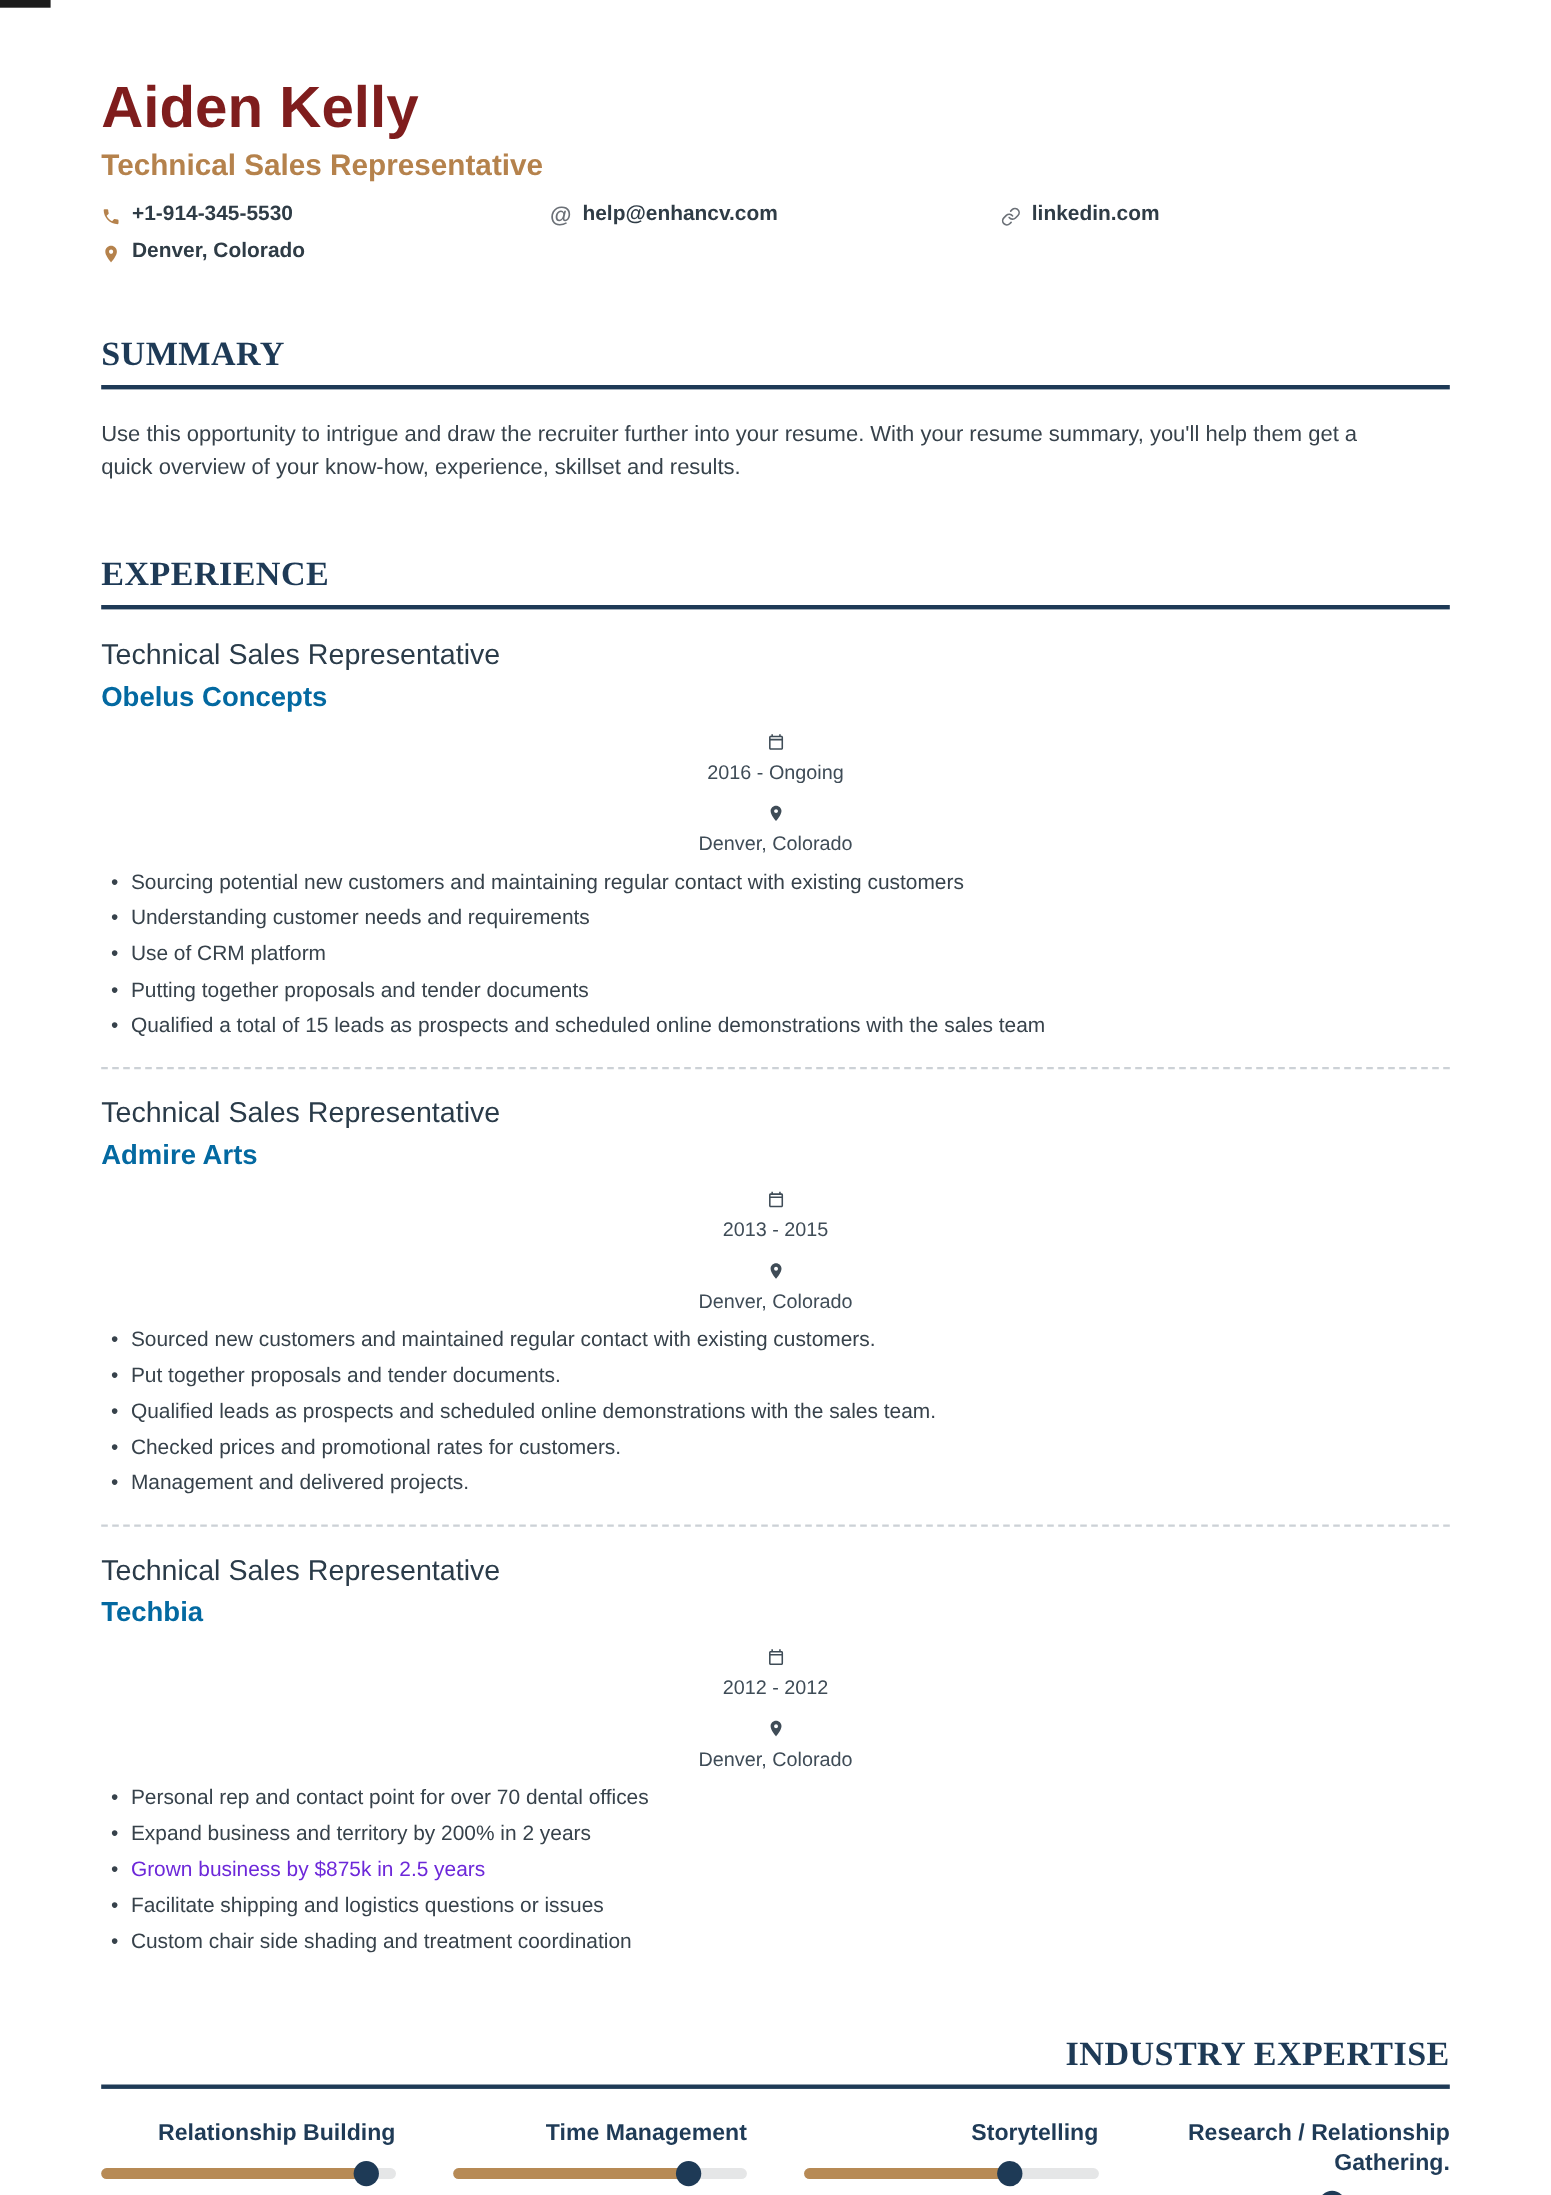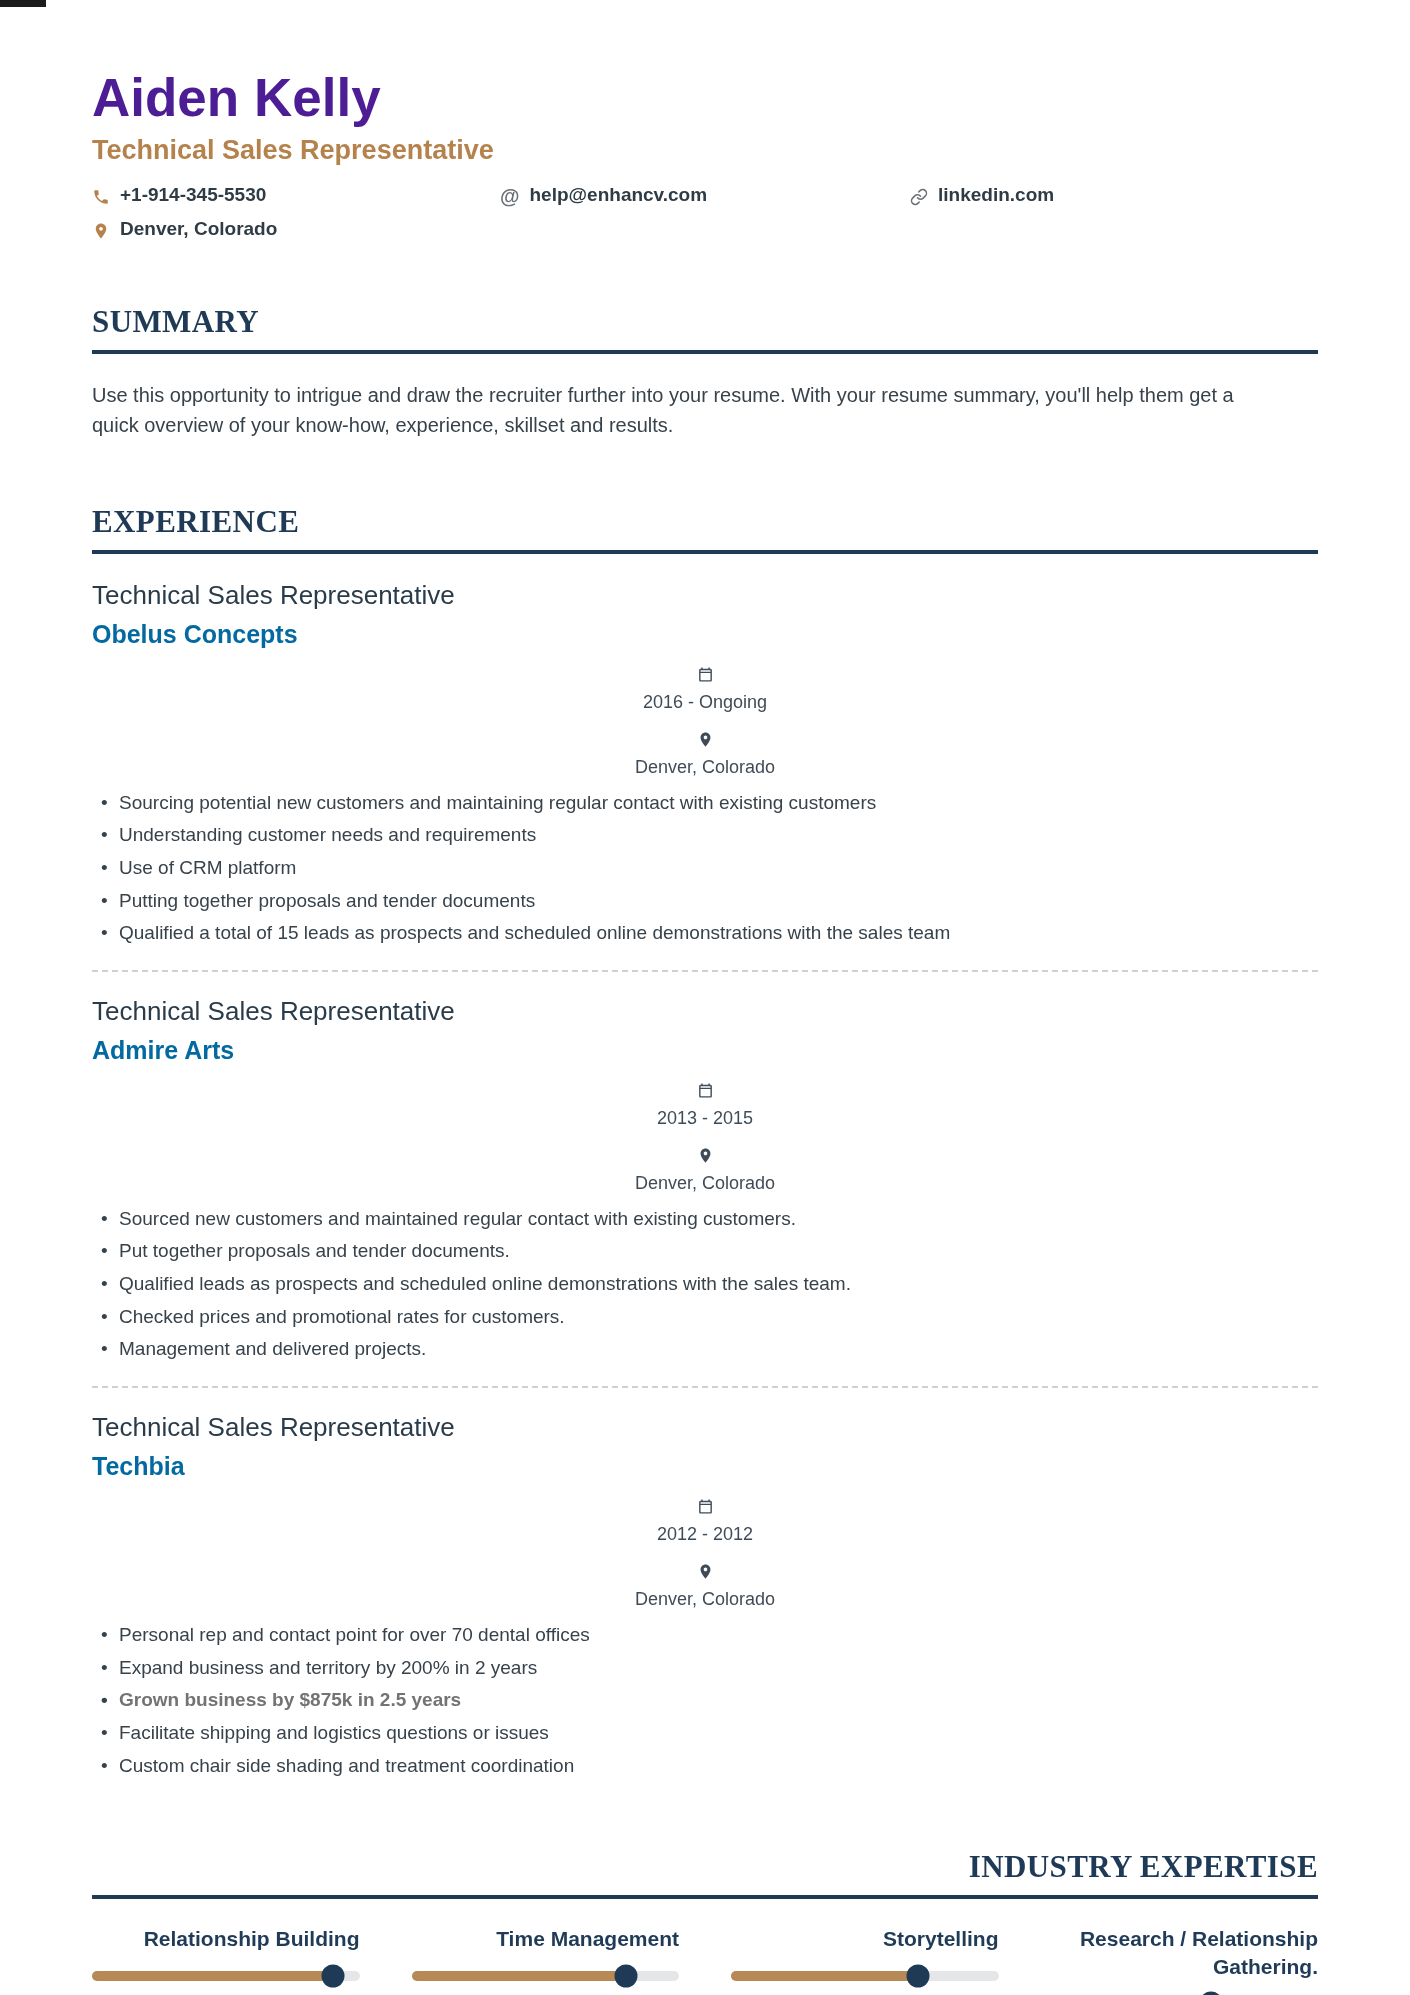--- a/index.html
+++ b/index.html
@@ -9,21 +9,21 @@
     box-sizing:border-box;
     padding:70px 92px 46px 92px;
     background:#ffffff;
     display:flex; flex-direction:column;
     font-family:"Liberation Sans", sans-serif;
     color:#37424b;
   }
   .corner-artifact { position:absolute; top:0; left:0; width:46px; height:7px; background:#1c1c1c; }
 
   
-  .name { margin:0; font-size:53px; line-height:1.05; font-weight:700; color:#4c1d95; }
+  .name { margin:0; font-size:53px; line-height:1.05; font-weight:700; color:#7f1d1d; }
   .job-headline { margin-top:9px; font-size:27px; font-weight:700; color:#b5824c; }
   .contact-grid {
     margin-top:18px;
     display:grid; grid-template-columns:408px 410px 1fr;
     row-gap:12px; align-items:center;
     font-size:19px; font-weight:700; color:#2f3c46;
   }
   .contact-item { display:flex; align-items:flex-end; gap:10px; }
   .at-glyph { color:#6b7077; font-weight:700; font-size:20px; line-height:1; }
 
@@ -38,21 +38,21 @@
 
   
   .job { }
   .job-title { font-size:26px; color:#2a3b49; font-weight:400; }
   .company { margin-top:9px; font-size:25px; font-weight:700; color:#0369a1; }
   .job-meta { display:flex; align-items:center; gap:9px; margin-top:17px; font-size:18px; color:#3f4c57;flex-direction:column; }
   .meta-spacer { width:14px; }
   ul.bullets { list-style:none; margin:12px 0 0 0; padding:0; }
   ul.bullets li { position:relative; padding-left:27px; margin:7px 0; font-size:19px; line-height:1.35; color:#37424b; }
   ul.bullets li::before { content:"•"; position:absolute; left:9px; top:0; color:#37424b; }
-  ul.bullets li.bold { font-weight:700; color:#737373; }
+  ul.bullets li.bold { font-weight:400; color:#6d28d9; }
   .divider { border-top:2px dashed #ccd1d6; margin:24px 0; }
 
   
   .expertise-grid { display:grid; grid-template-columns:repeat(4,1fr); column-gap:52px; row-gap:46px; }
   .exp-label { font-size:21px; font-weight:700; color:#1f3b57; line-height:1.3; }
   .slider { position:relative; height:10px; border-radius:5px; background:#e5e6e7; margin-top:18px; }
   .slider-fill { position:absolute; left:0; top:0; bottom:0; border-radius:5px; background:#b78a55; }
   .slider-knob { position:absolute; width:23px; height:23px; border-radius:50%; background:#1e3a56; top:50%; transform:translate(-50%,-50%); }
   .exp-dashed { border-top:2px dashed #ccd1d6; margin-top:30px; }
 

